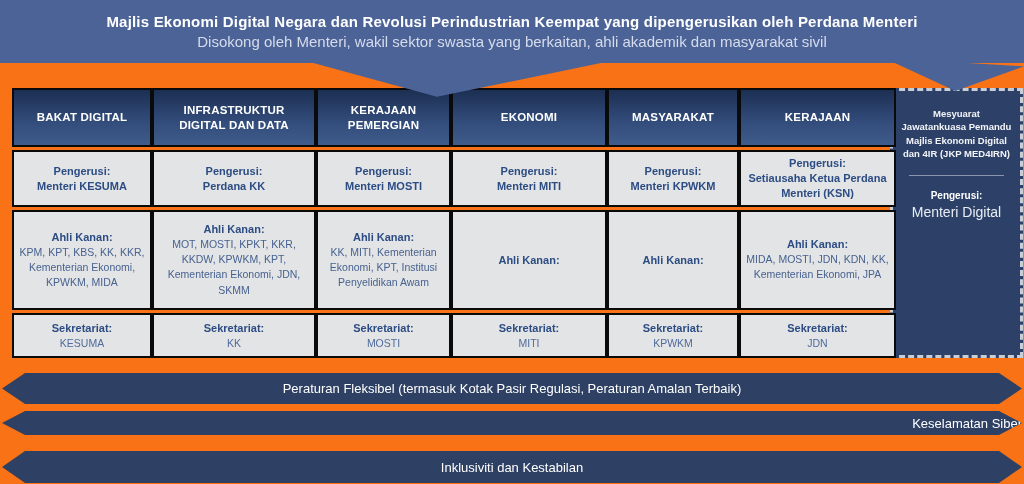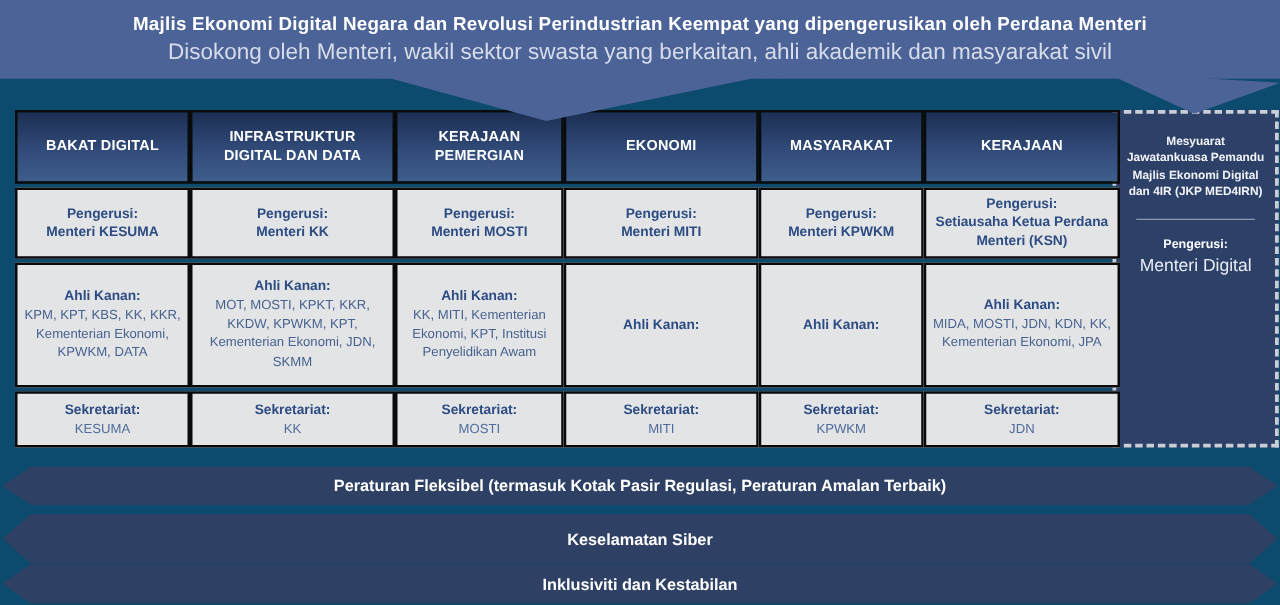--- a/index.html
+++ b/index.html
@@ -1,23 +1,23 @@
 <!DOCTYPE html>
 <html><head>
 <meta charset="utf-8">
 <style>
   html,body{margin:0;padding:0;background:#fff;}
-  .stage{position:relative;width:1024px;height:484px;background:#0c4a6e;overflow:hidden;
+  .stage{position:relative;width:1024px;height:484px;background:#f97316;overflow:hidden;
          font-family:"Liberation Sans","DejaVu Sans",sans-serif;}
 
   
   .banner{position:absolute;left:0;top:0;width:1024px;height:63px;background:#4c6398;z-index:3;
           display:flex;flex-direction:column;align-items:center;justify-content:center;gap:3px;}
   .banner-title{color:#ffffff;font-weight:bold;font-size:15px;letter-spacing:.2px;}
-  .banner-sub{color:#d6dcea;font-size:18px;}
+  .banner-sub{color:#d6dcea;font-size:15px;}
   .banner-tri{position:absolute;background:#4c6398;z-index:3;}
   .tri-a{left:295px;top:58px;width:330px;height:40px;
          clip-path:polygon(0 0,43% 97%,100% 0);}
   .tri-b{left:884px;top:58px;width:140px;height:33px;
          clip-path:polygon(0 0,51% 100%,100% 25%);}
 
   
   .grid{position:absolute;left:12px;top:88px;display:grid;z-index:2;
         grid-template-columns:140px 164px 135px 156px 132px 157px;
         grid-template-rows:59px 57px 100px 45px;row-gap:3px;column-gap:0;}
@@ -36,24 +36,24 @@
            background:#2d4168;border:3px dashed #c9ced6;z-index:1;
            display:flex;flex-direction:column;align-items:center;text-align:center;
            padding:16px 8px 11px 8px;}
   .side-item{color:#f2f4f8;font-weight:bold;font-size:9.5px;line-height:1.4;margin-bottom:13px;}
   .side-sep{width:86%;height:1px;background:rgba(255,255,255,.45);margin:2px 0 13px 0;}
   .side-peng-lbl{color:#ffffff;font-weight:bold;font-size:10px;line-height:1.4;}
   .side-peng-val{color:#e8ecf4;font-size:14px;line-height:1.4;}
 
   
   .ribbon{position:absolute;left:2px;width:1020px;background:#2e4063;color:#ffffff;
-          font-weight:bold;font-size:13px;display:flex;align-items:center;justify-content:center;
+          font-weight:normal;font-size:13px;display:flex;align-items:center;justify-content:center;
           clip-path:polygon(0 50%,23px 0,calc(100% - 23px) 0,100% 50%,calc(100% - 23px) 100%,23px 100%);}
   .r1{top:373px;height:31px;}
-  .r2{top:411px;height:40px;}
+  .r2{top:411px;height:24px;justify-content:flex-end;}
   .r3{top:451px;height:32px;}
 </style>
 </head>
 <body>
 
 <div class="stage">
 
   <div class="banner">
     <div class="banner-title">Majlis Ekonomi Digital Negara dan Revolusi Perindustrian Keempat yang dipengerusikan oleh Perdana Menteri</div>
     <div class="banner-sub">Disokong oleh Menteri, wakil sektor swasta yang berkaitan, ahli akademik dan masyarakat sivil</div>
@@ -81,42 +81,42 @@
     <div class="cell head">
         <span>KERAJAAN</span>
       </div>
 
     <div class="cell body-cell">
       <span class="lbl">Pengerusi:</span>
       <span class="val-strong">Menteri KESUMA</span>
     </div>
     <div class="cell body-cell">
       <span class="lbl">Pengerusi:</span>
-      <span class="val-strong">Menteri KK</span>
+      <span class="val-strong">Perdana KK</span>
     </div>
     <div class="cell body-cell">
       <span class="lbl">Pengerusi:</span>
       <span class="val-strong">Menteri MOSTI</span>
     </div>
     <div class="cell body-cell">
       <span class="lbl">Pengerusi:</span>
       <span class="val-strong">Menteri MITI</span>
     </div>
     <div class="cell body-cell">
       <span class="lbl">Pengerusi:</span>
       <span class="val-strong">Menteri KPWKM</span>
     </div>
     <div class="cell body-cell">
       <span class="lbl">Pengerusi:</span>
       <span class="val-strong">Setiausaha Ketua Perdana Menteri (KSN)</span>
     </div>
 
     <div class="cell body-cell">
       <span class="lbl">Ahli Kanan:</span>
-      <span class="val">KPM, KPT, KBS, KK, KKR, Kementerian Ekonomi, KPWKM, DATA</span>
+      <span class="val">KPM, KPT, KBS, KK, KKR, Kementerian Ekonomi, KPWKM, MIDA</span>
     </div>
     <div class="cell body-cell">
       <span class="lbl">Ahli Kanan:</span>
       <span class="val">MOT, MOSTI, KPKT, KKR, KKDW, KPWKM, KPT, Kementerian Ekonomi, JDN, SKMM</span>
     </div>
     <div class="cell body-cell">
       <span class="lbl">Ahli Kanan:</span>
       <span class="val">KK, MITI, Kementerian Ekonomi, KPT, Institusi Penyelidikan Awam</span>
     </div>
     <div class="cell body-cell">

